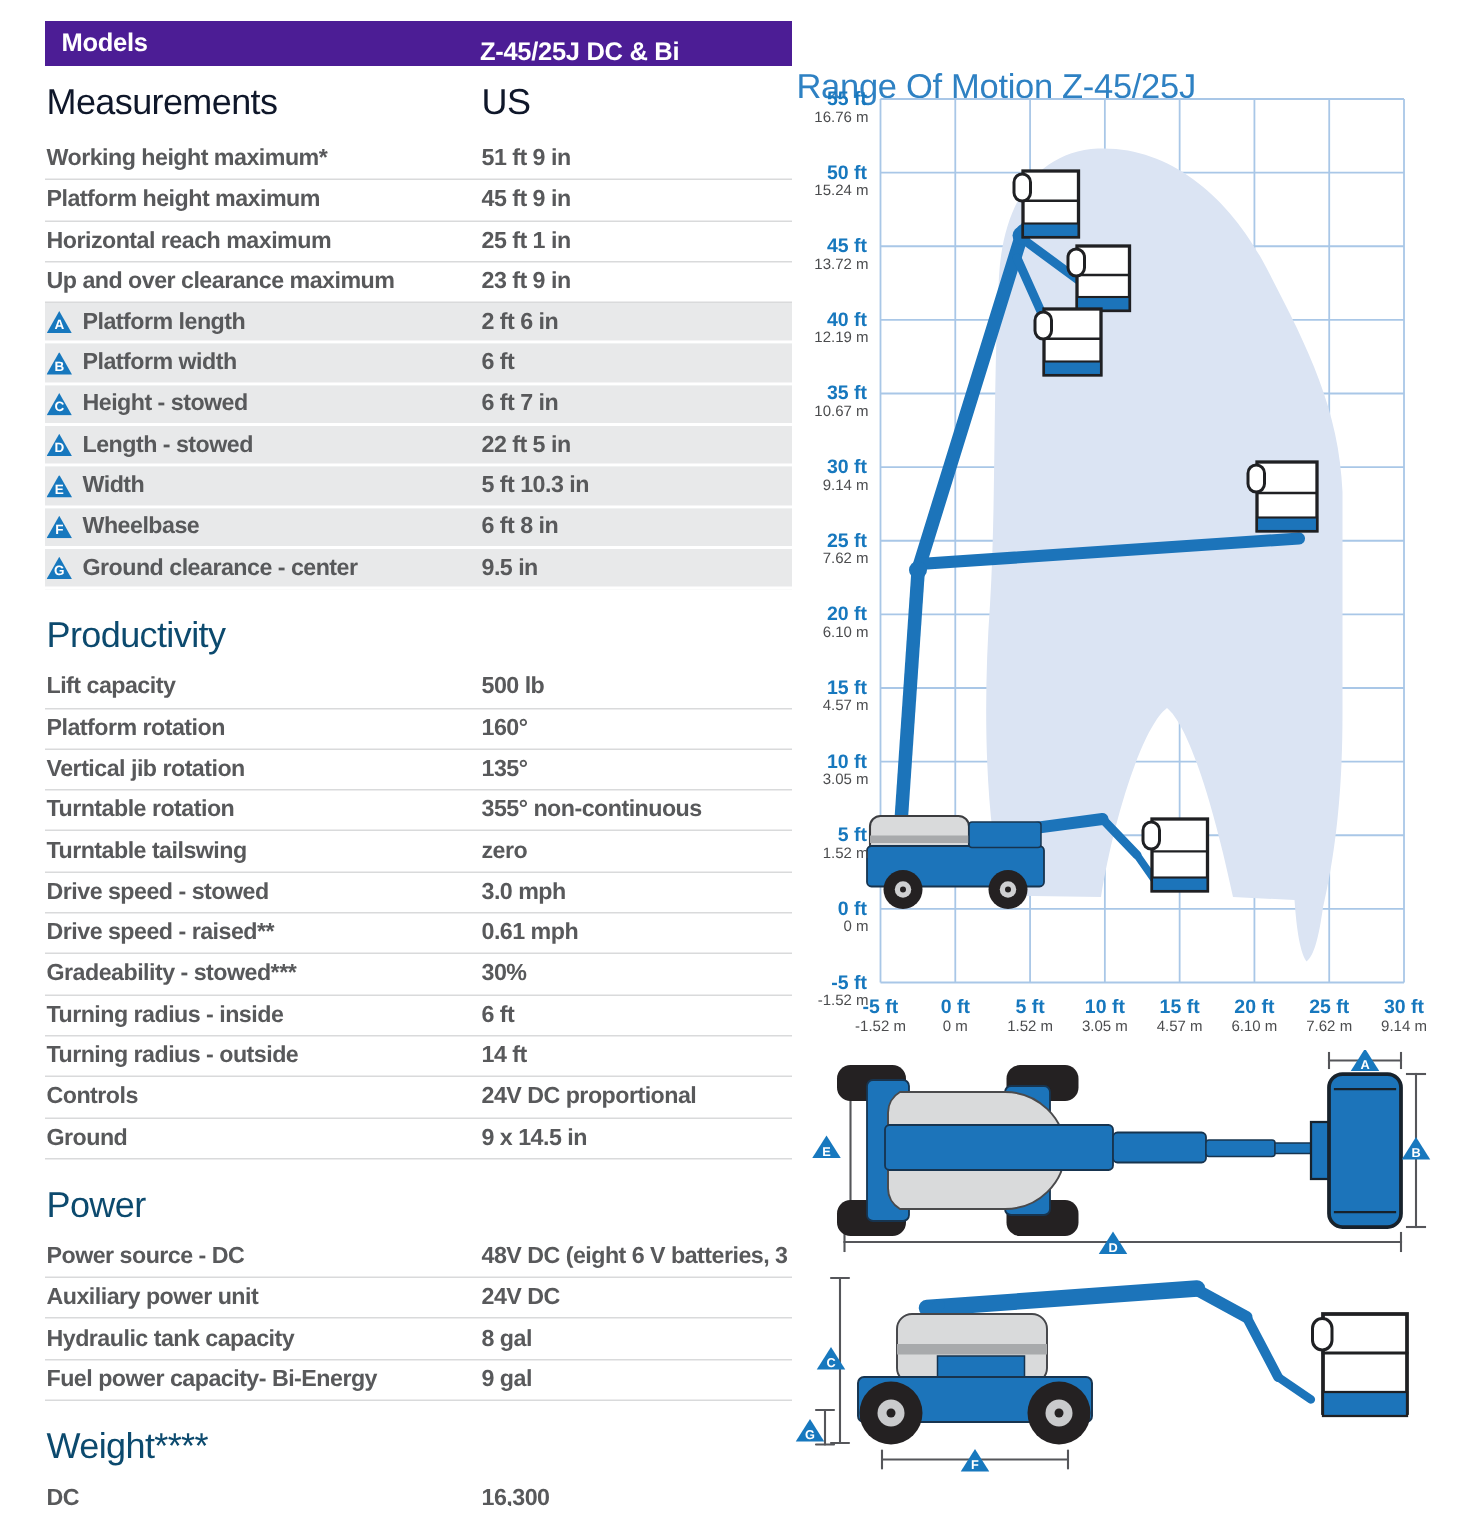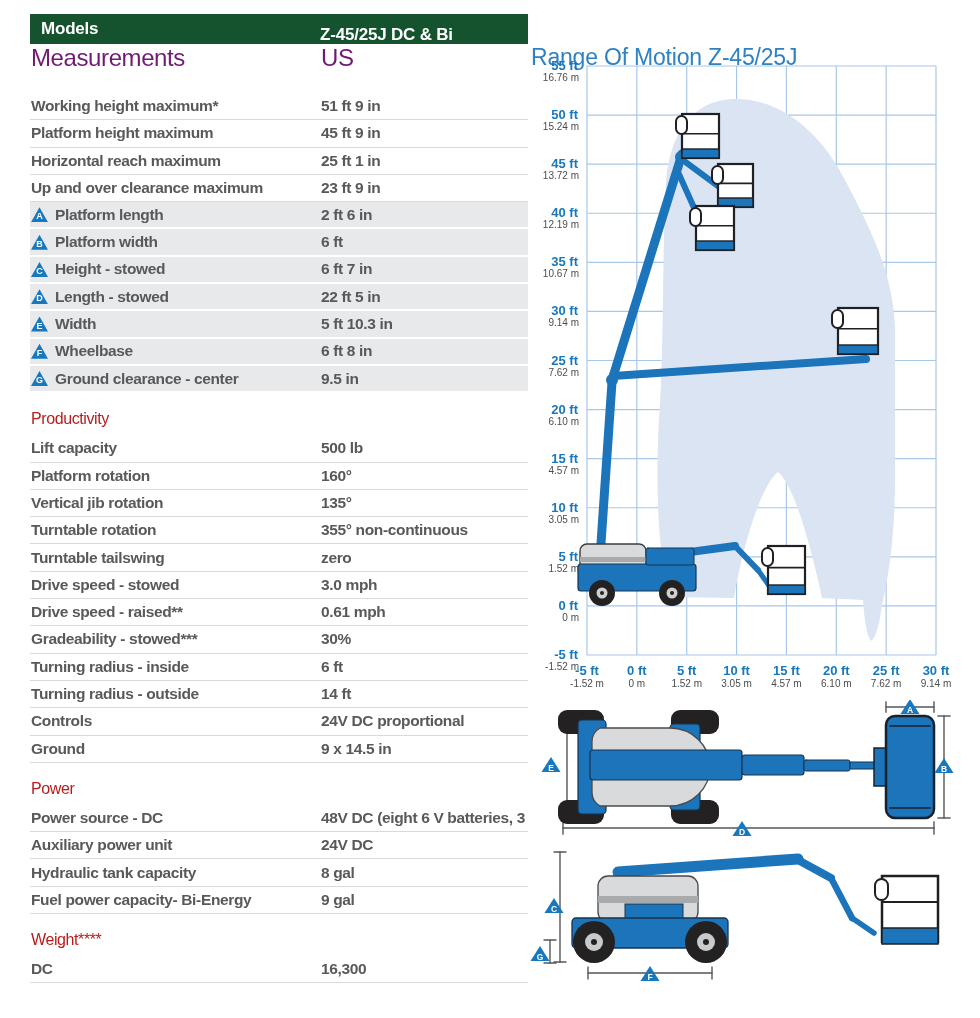--- a/index.html
+++ b/index.html
@@ -1,28 +1,28 @@
 <!DOCTYPE html>
 <html><head>
 <meta charset="utf-8">
 <style>
   html,body{margin:0;padding:0;background:#fff;}
   body{width:980px;height:1018px;position:relative;overflow:hidden;
        font-family:"Liberation Sans","DejaVu Sans",sans-serif;-webkit-font-smoothing:antialiased;}
 
   
   #spec-panel{position:absolute;left:30px;top:14px;width:498px;height:990px;overflow:hidden;}
-  .spec-header{height:30px;background:#14532d;display:flex;align-items:center;color:#fff;
+  .spec-header{height:30px;background:#4c1d95;display:flex;align-items:center;color:#fff;
                font-size:17px;font-weight:bold;letter-spacing:-0.2px;}
   .spec-header .c1{padding-left:11px;width:279px;flex:none;}
   .spec-header .c2{flex:none;white-space:nowrap;margin-top:12px;}
-  .sec-title-row{display:flex;align-items:flex-start;height:49px;color:#701a75;font-size:24px;
+  .sec-title-row{display:flex;align-items:center;height:49px;color:#0f172a;font-size:24px;
                  letter-spacing:-0.4px;}
   .sec-title-row .c1{width:290px;flex:none;padding-left:1px;}
-  .section-head{color:#b91c1c;font-size:16px;letter-spacing:-0.4px;padding:17px 0 7px 1px;}
+  .section-head{color:#0c4a6e;font-size:24px;letter-spacing:-0.4px;padding:17px 0 7px 1px;}
   .spec-row{display:flex;align-items:center;height:26.3px;border-bottom:1px solid #d9dadb;
             color:#58595b;font-size:15.5px;font-weight:bold;letter-spacing:-0.35px;white-space:nowrap;}
   .spec-row .lbl{width:290px;flex:none;display:flex;align-items:center;gap:7px;padding-left:1px;overflow:hidden;}
   .spec-row .val{flex:none;white-space:nowrap;}
   .spec-row.shaded{background:#e8e9ea;border-bottom:2px solid #fff;height:25.3px;}
   .tri{flex:none;width:17px;height:15px;background:#1778be;color:#fff;
        clip-path:polygon(50% 0,0 100%,100% 100%);display:flex;align-items:flex-end;justify-content:center;
        font-size:9px;font-weight:bold;line-height:11px;letter-spacing:0;}
 
   

